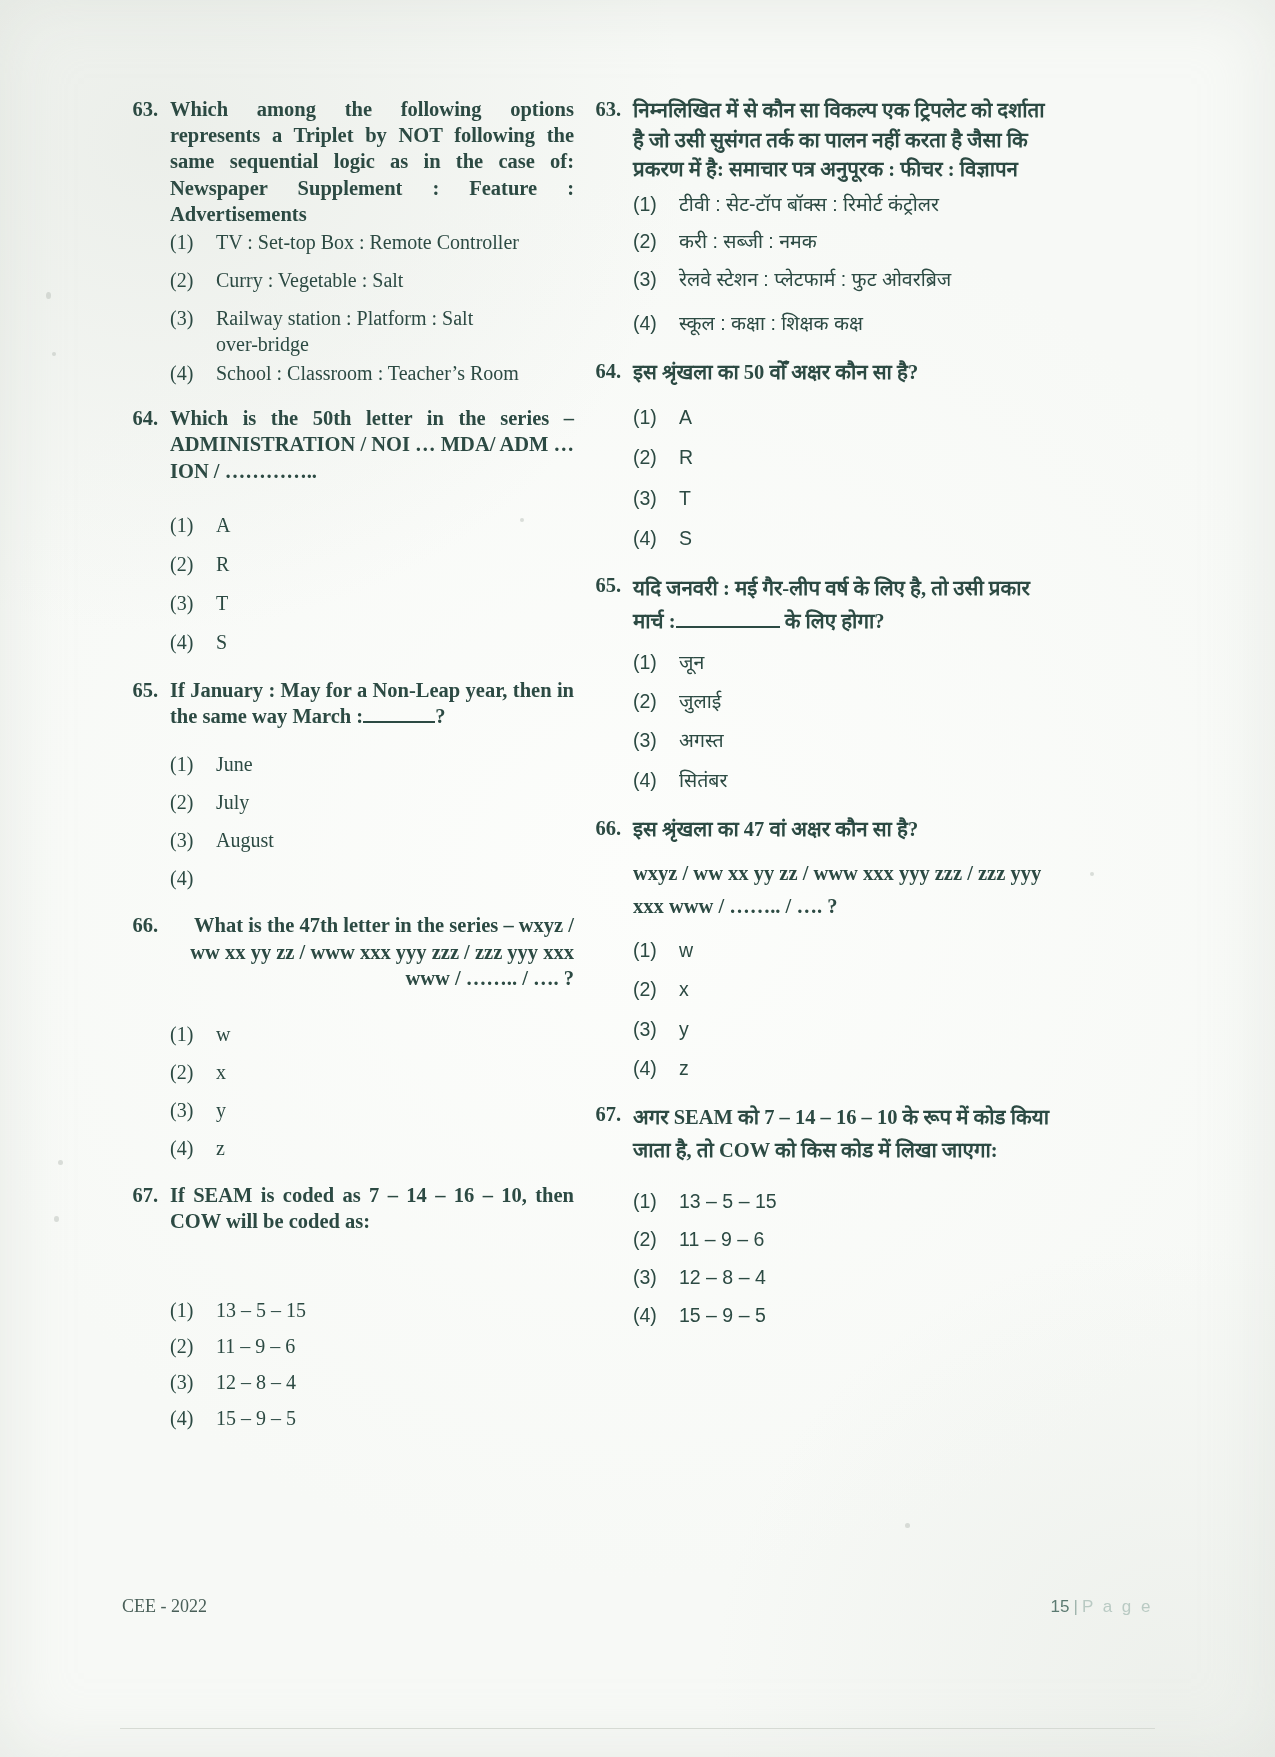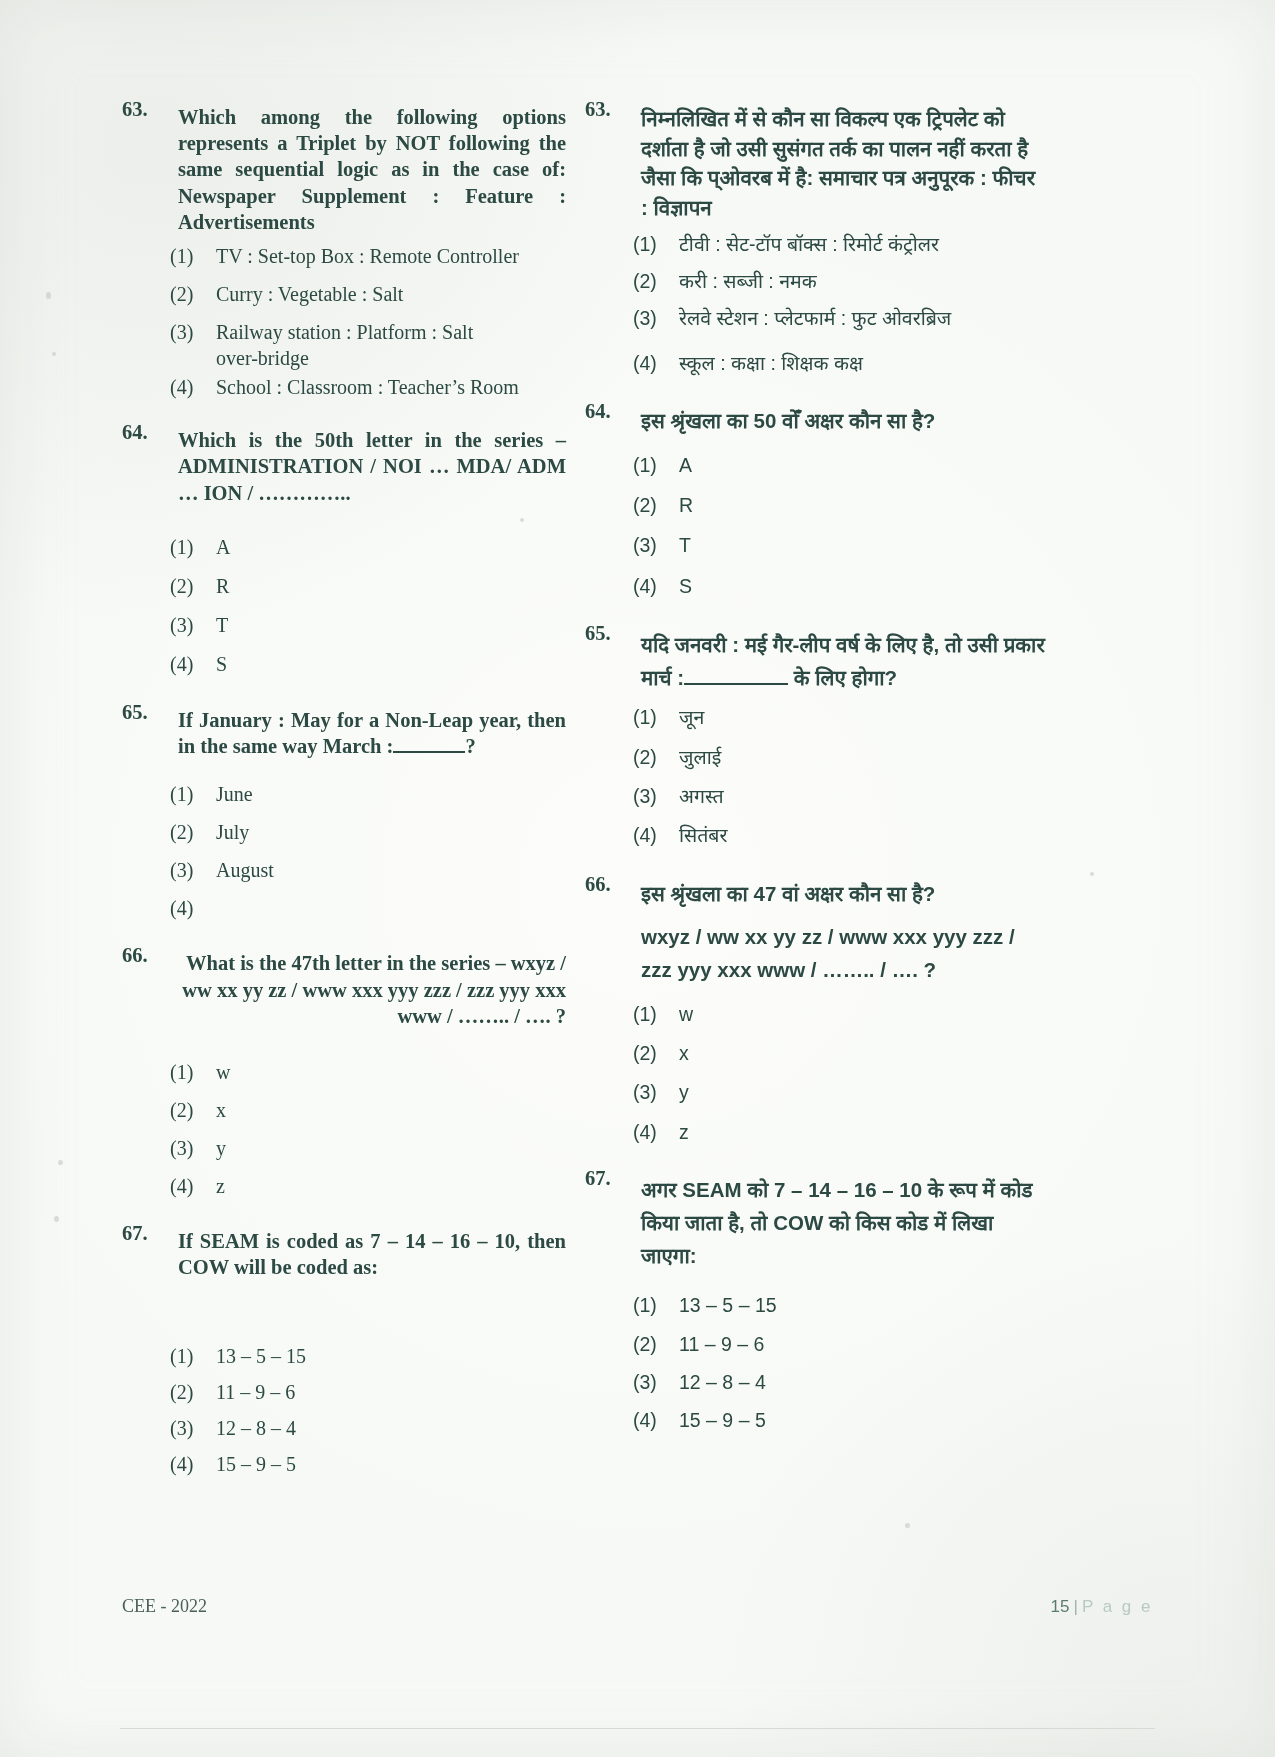--- a/index.html
+++ b/index.html
@@ -64,35 +64,36 @@
   .col-hi { left: 585px;  width: 470px; }
 
   
   .q {
     display: flex;
     align-items: flex-start;
   }
   .q-num {
     width: 48px;
     flex: 0 0 48px;
-    text-align: left;
+    text-align: right;
     padding-right: 12px;
     font-weight: bold;
     font-size: 20.5px;
     line-height: 1.28;
     box-sizing: border-box;
   }
   .q-body { flex: 1 1 auto; }
 
   .q-text {
     font-weight: bold;
     font-size: 20.5px;
     line-height: 1.28;
     text-align: justify;
-    margin: 8px;
+    margin: 0;
+    font-family: Liberation Serif, serif;
   }
   .q-text.series {
     text-align: right;
   }
 
   
   .opts { margin: 0; padding: 0; }
   .opt {
     display: flex;
     align-items: flex-start;
@@ -304,21 +305,21 @@
         </div>
       </div>
 
     </div>
 
     <div class="col col-hi">
 
       <div class="q">
         <div class="q-num">63.</div>
         <div class="q-body">
-          <p class="q-text">निम्नलिखित में से कौन सा विकल्प एक ट्रिपलेट को दर्शाता है जो उसी सुसंगत तर्क का पालन नहीं करता है जैसा कि प्ओवरब में है: समाचार पत्र अनुपूरक : फीचर : विज्ञापन</p>
+          <p class="q-text">निम्नलिखित में से कौन सा विकल्प एक ट्रिपलेट को दर्शाता है जो उसी सुसंगत तर्क का पालन नहीं करता है जैसा कि प्रकरण में है: समाचार पत्र अनुपूरक : फीचर : विज्ञापन</p>
           <div class="opts" style="margin-top:6px;">
             <div class="opt">
               <span class="opt-label">(1)</span>
               <span class="opt-text">टीवी : सेट-टॉप बॉक्स : रिमोर्ट कंट्रोलर</span>
             </div>
             <div class="opt" style="margin-top:10px;">
               <span class="opt-label">(2)</span>
               <span class="opt-text">करी : सब्जी : नमक</span>
             </div>
             <div class="opt" style="margin-top:10px;">

